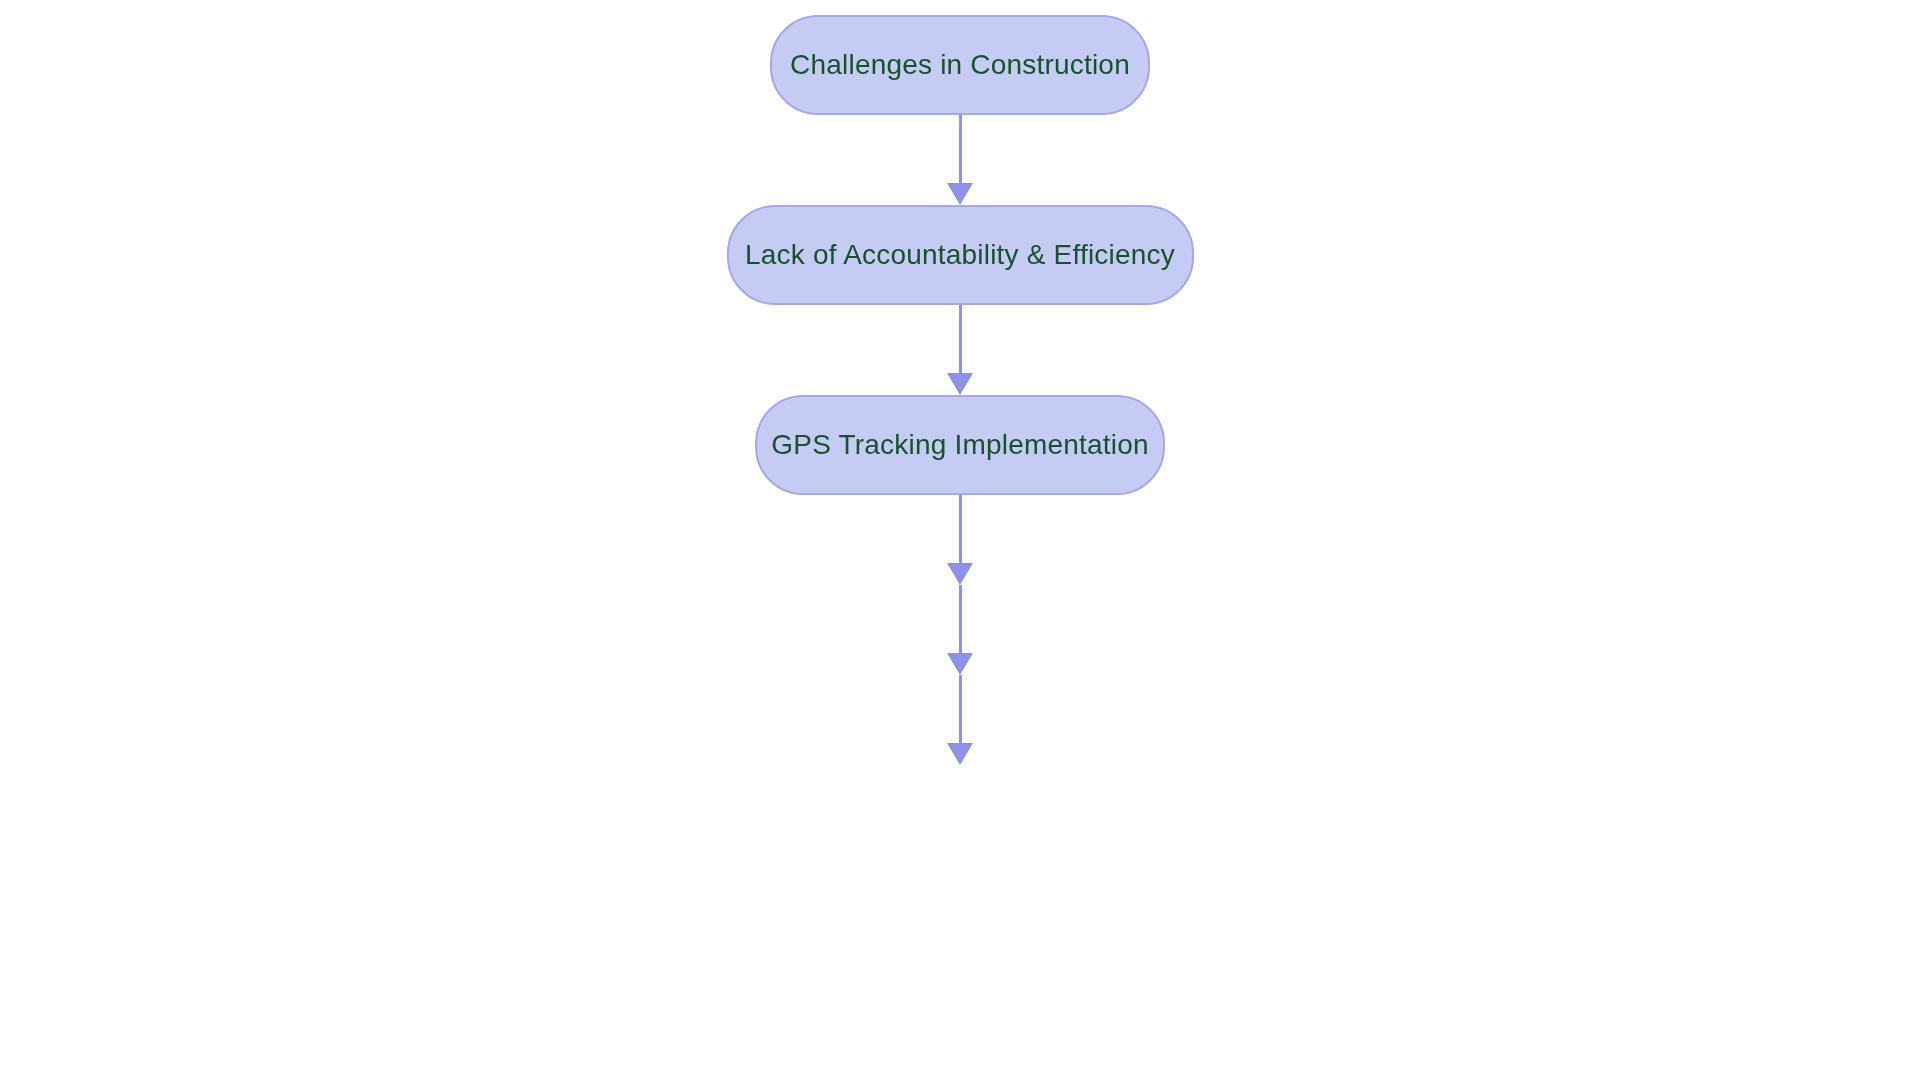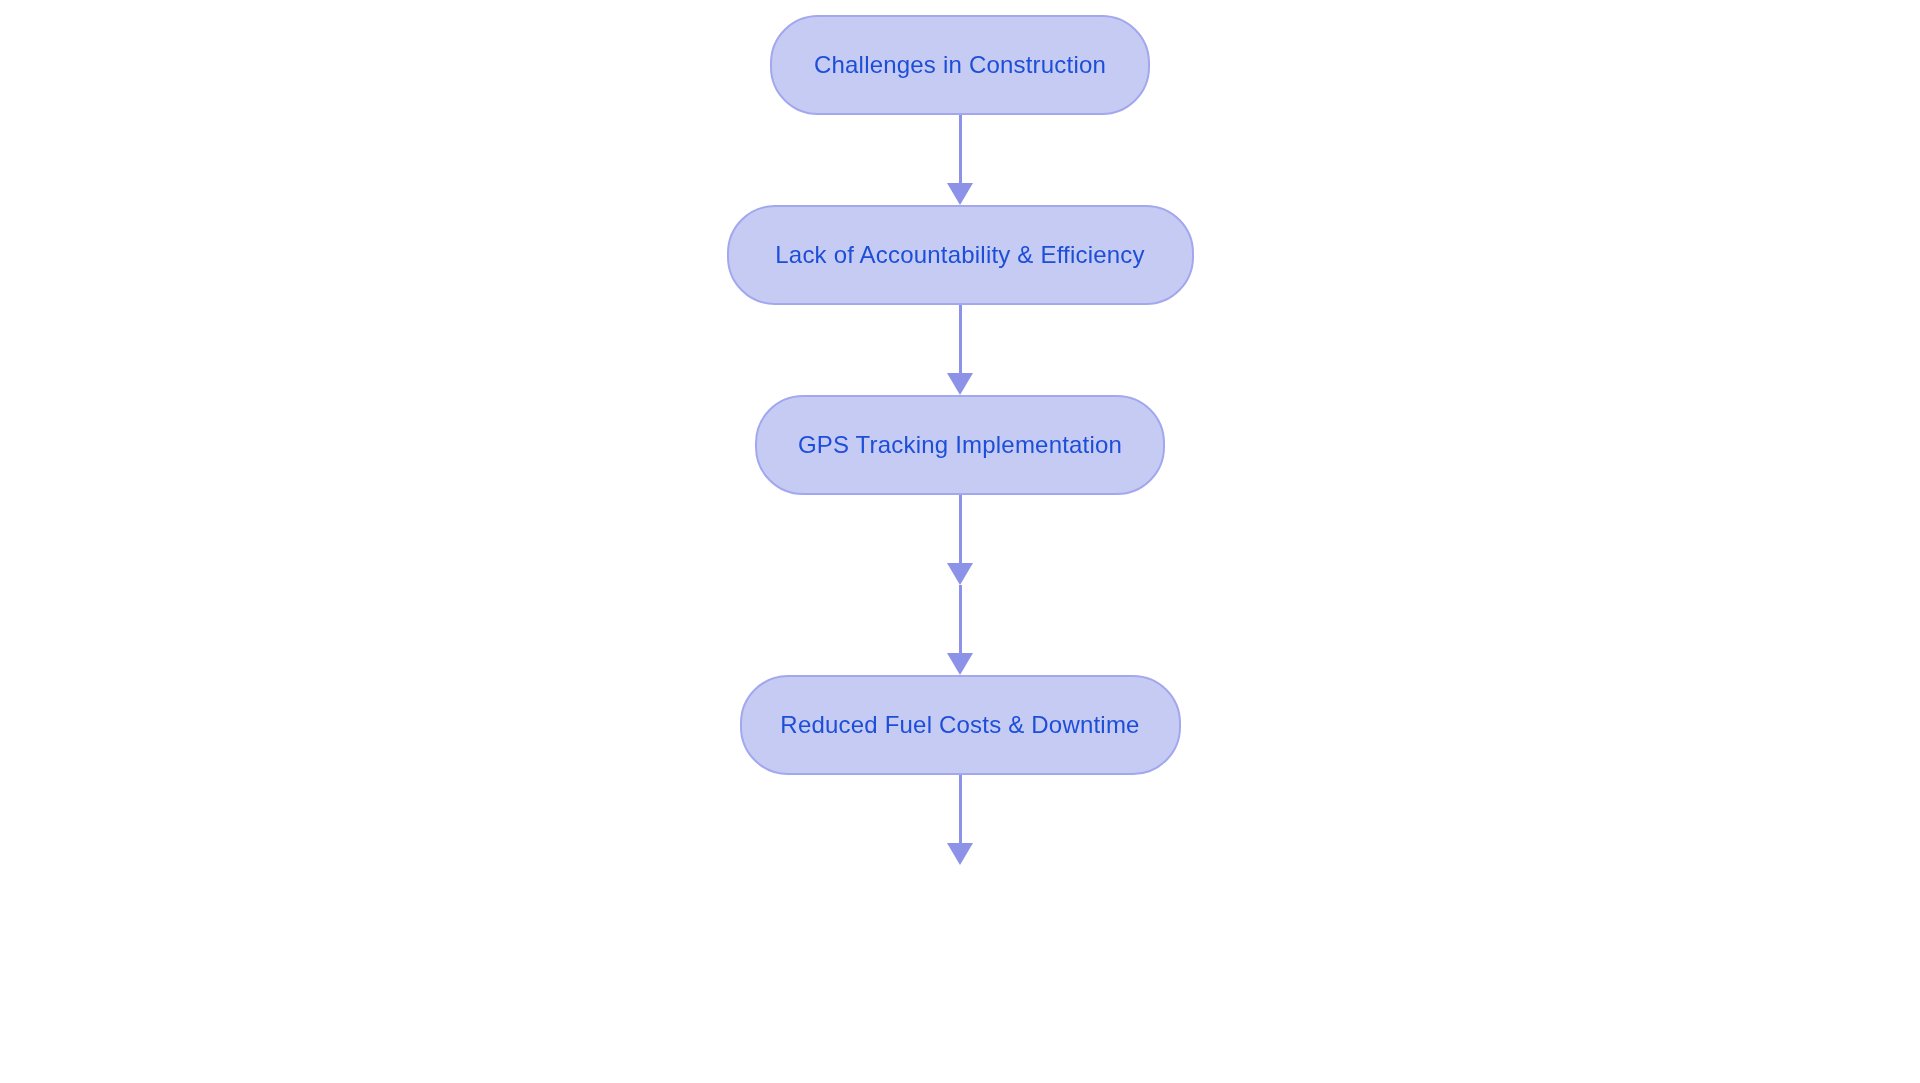--- a/index.html
+++ b/index.html
@@ -21,22 +21,22 @@
     flex: 0 0 100px;
     border: 2px solid #a2a7ee;
     background: #c6cbf4;
     border-radius: 48px;
     display: flex;
     align-items: center;
     justify-content: center;
     text-align: center;
   }
   .node span {
-    color: #1d4ed8;
-    font-size: 24px;
+    color: #14532d;
+    font-size: 28px;
     letter-spacing: 0.2px;
     white-space: nowrap;
   }
   .arrow {
     height: 90px;
     flex: 0 0 90px;
     display: flex;
     flex-direction: column;
     align-items: center;
   }
@@ -84,23 +84,20 @@
     <div class="line"></div>
     <div class="head"></div>
   </div>
 
 
   <div class="arrow">
     <div class="line"></div>
     <div class="head"></div>
   </div>
 
-  <div class="node" style="width:441px">
-    <span>Reduced Fuel Costs &amp; Downtime</span>
-  </div>
 
   <div class="arrow">
     <div class="line"></div>
     <div class="head"></div>
   </div>
 
 
 </div>
 
 </body></html>

